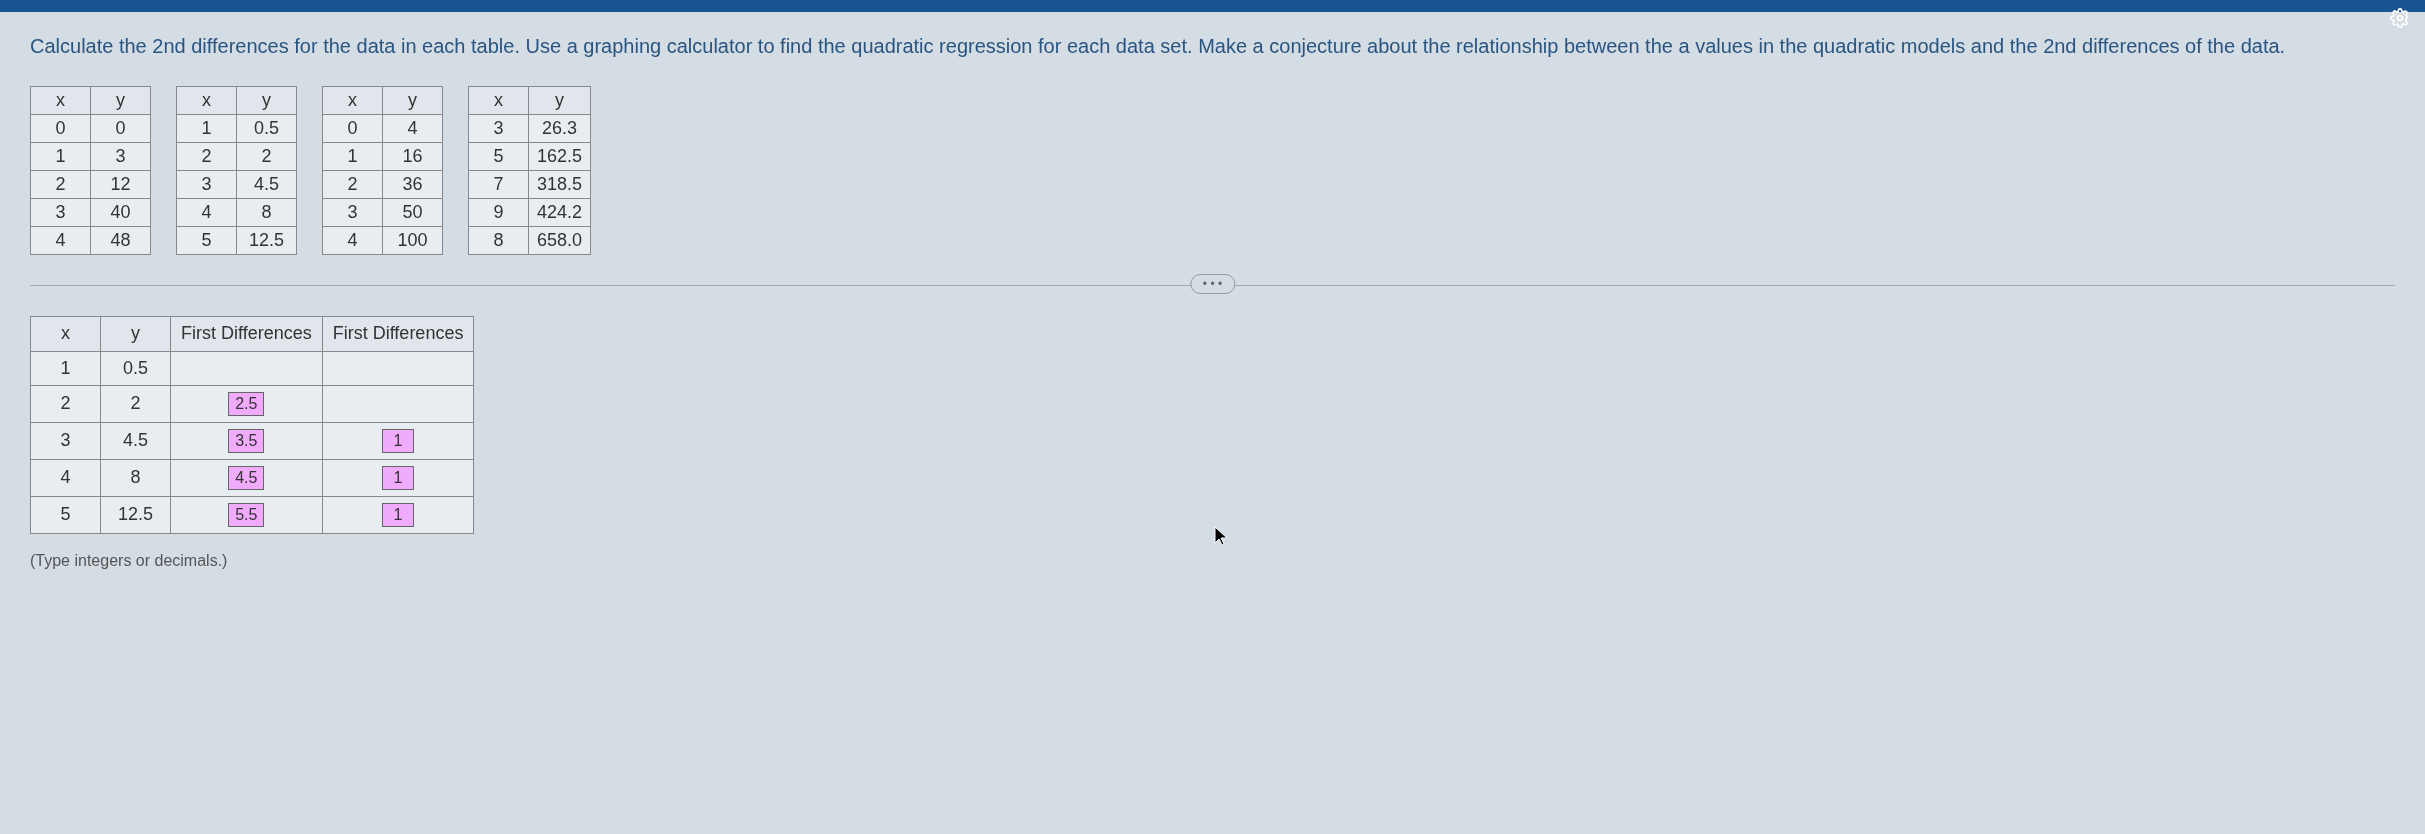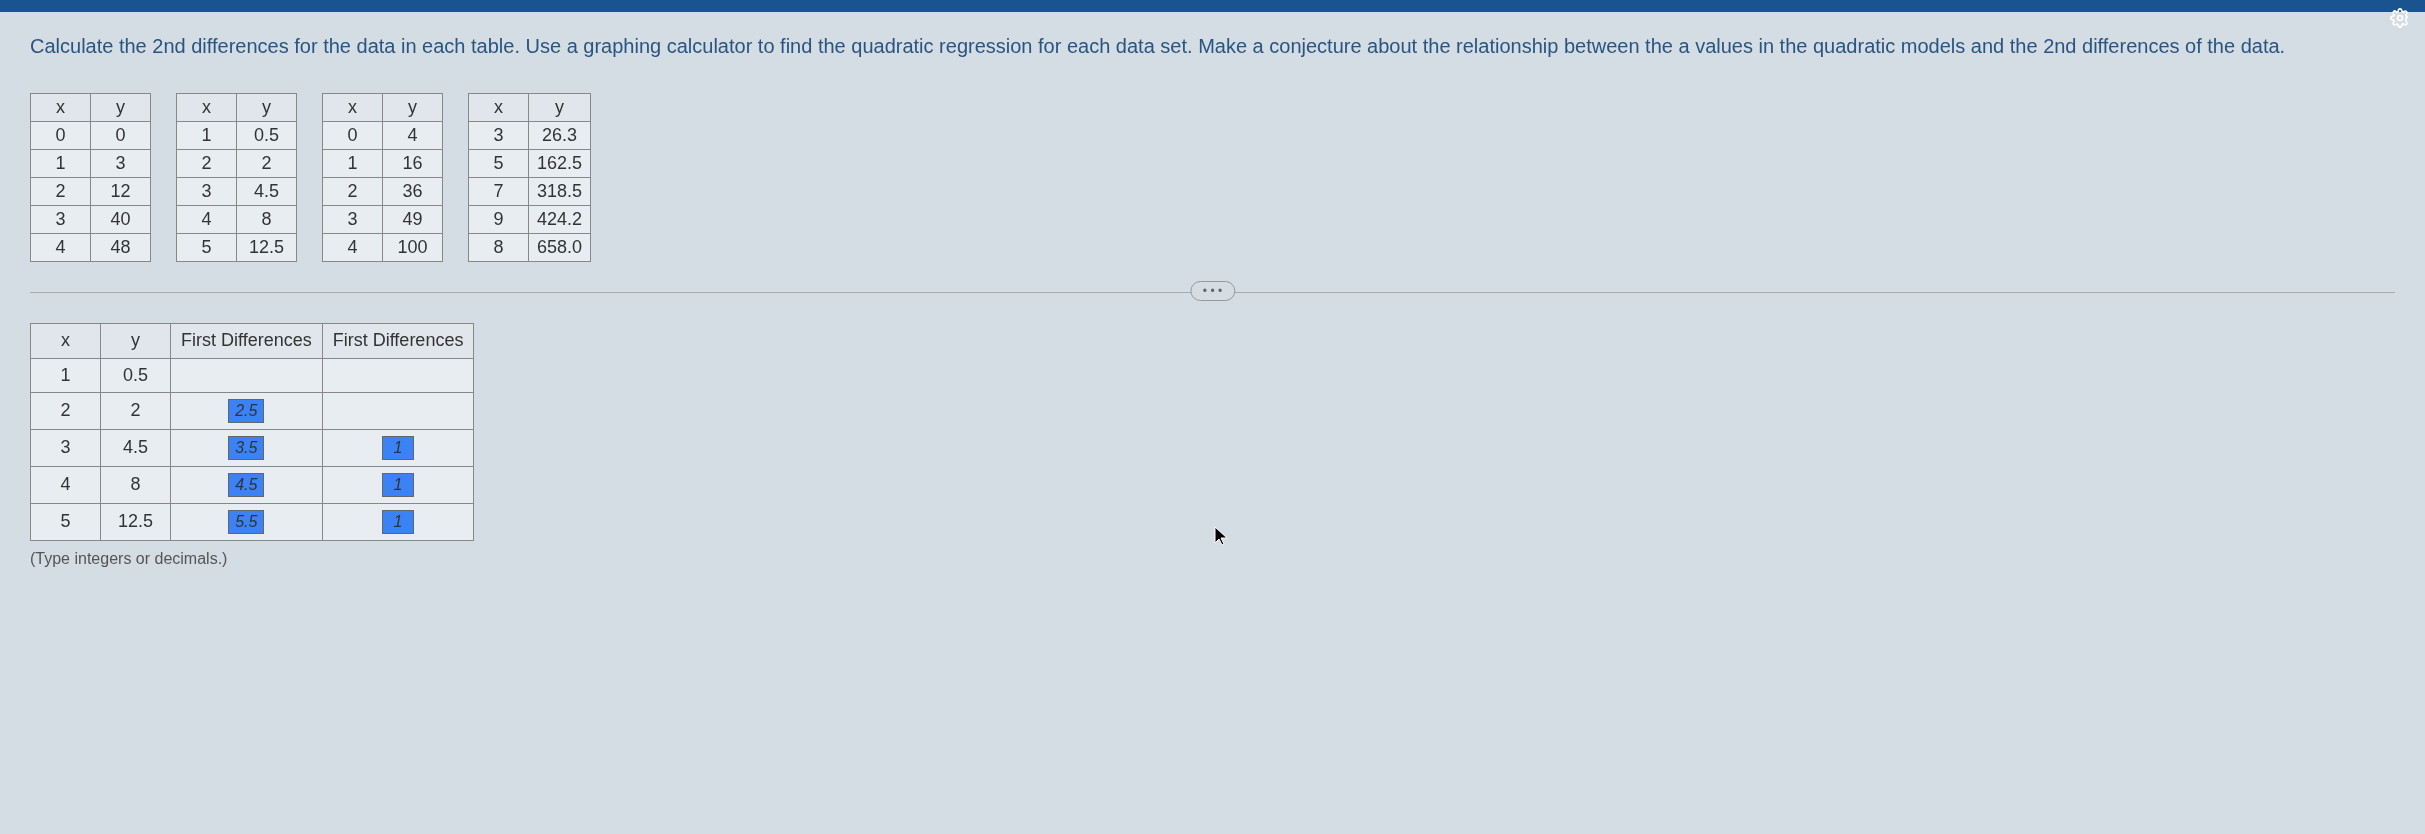--- a/index.html
+++ b/index.html
@@ -30,21 +30,21 @@
       color: #fff;
     }
     .content {
       padding: 20px 30px;
       background: #d4dce4;
     }
     .question-text {
       font-size: 20px;
       color: #2a5580;
       line-height: 1.4;
-      margin-bottom: 33px;
+      margin-bottom: 26px;
     }
     .tables-row {
       display: flex;
       gap: 25px;
       margin-bottom: 20px;
     }
     .data-table {
       border-collapse: collapse;
       background: #e8edf2;
     }
@@ -97,31 +97,30 @@
       font-weight: normal;
       color: #333;
       height: 34px;
     }
     .answer-table th {
       background: #e0e6ec;
     }
     .answer-input {
       display: inline-block;
       border: 1px solid #666;
-      background: #3b82f6;
+      background: #f0abfc;
       padding: 2px 6px;
       min-width: 32px;
       font-size: 16px;
       text-align: center;
-      font-style: italic;
     }
     .hint-text {
       font-size: 16px;
       color: #555;
-      margin-top: 9px;
+      margin-top: 18px;
     }
     .cursor-icon {
       position: absolute;
       left: 50%;
       top: 63%;
       font-size: 20px;
       color: #000;
     }
   </style>
 </head>
@@ -212,21 +211,21 @@
       <tr>
             <td>1</td>
             <td>16</td>
           </tr>
       <tr>
             <td>2</td>
             <td>36</td>
           </tr>
       <tr>
             <td>3</td>
-            <td>49</td>
+            <td>50</td>
           </tr>
       <tr>
             <td>4</td>
             <td>100</td>
           </tr>
     </tbody>
       </table>
 
     <table class="data-table">
       <tbody>

